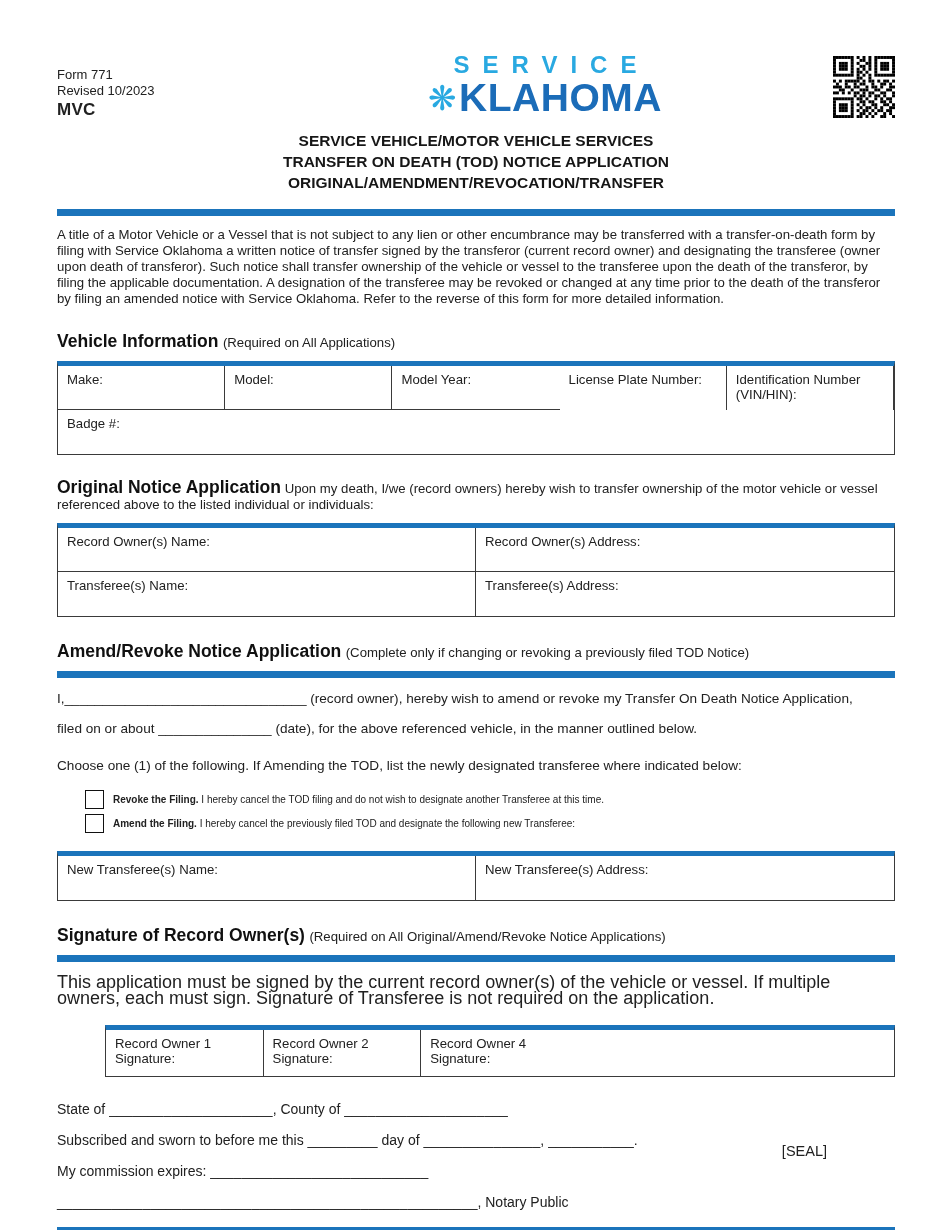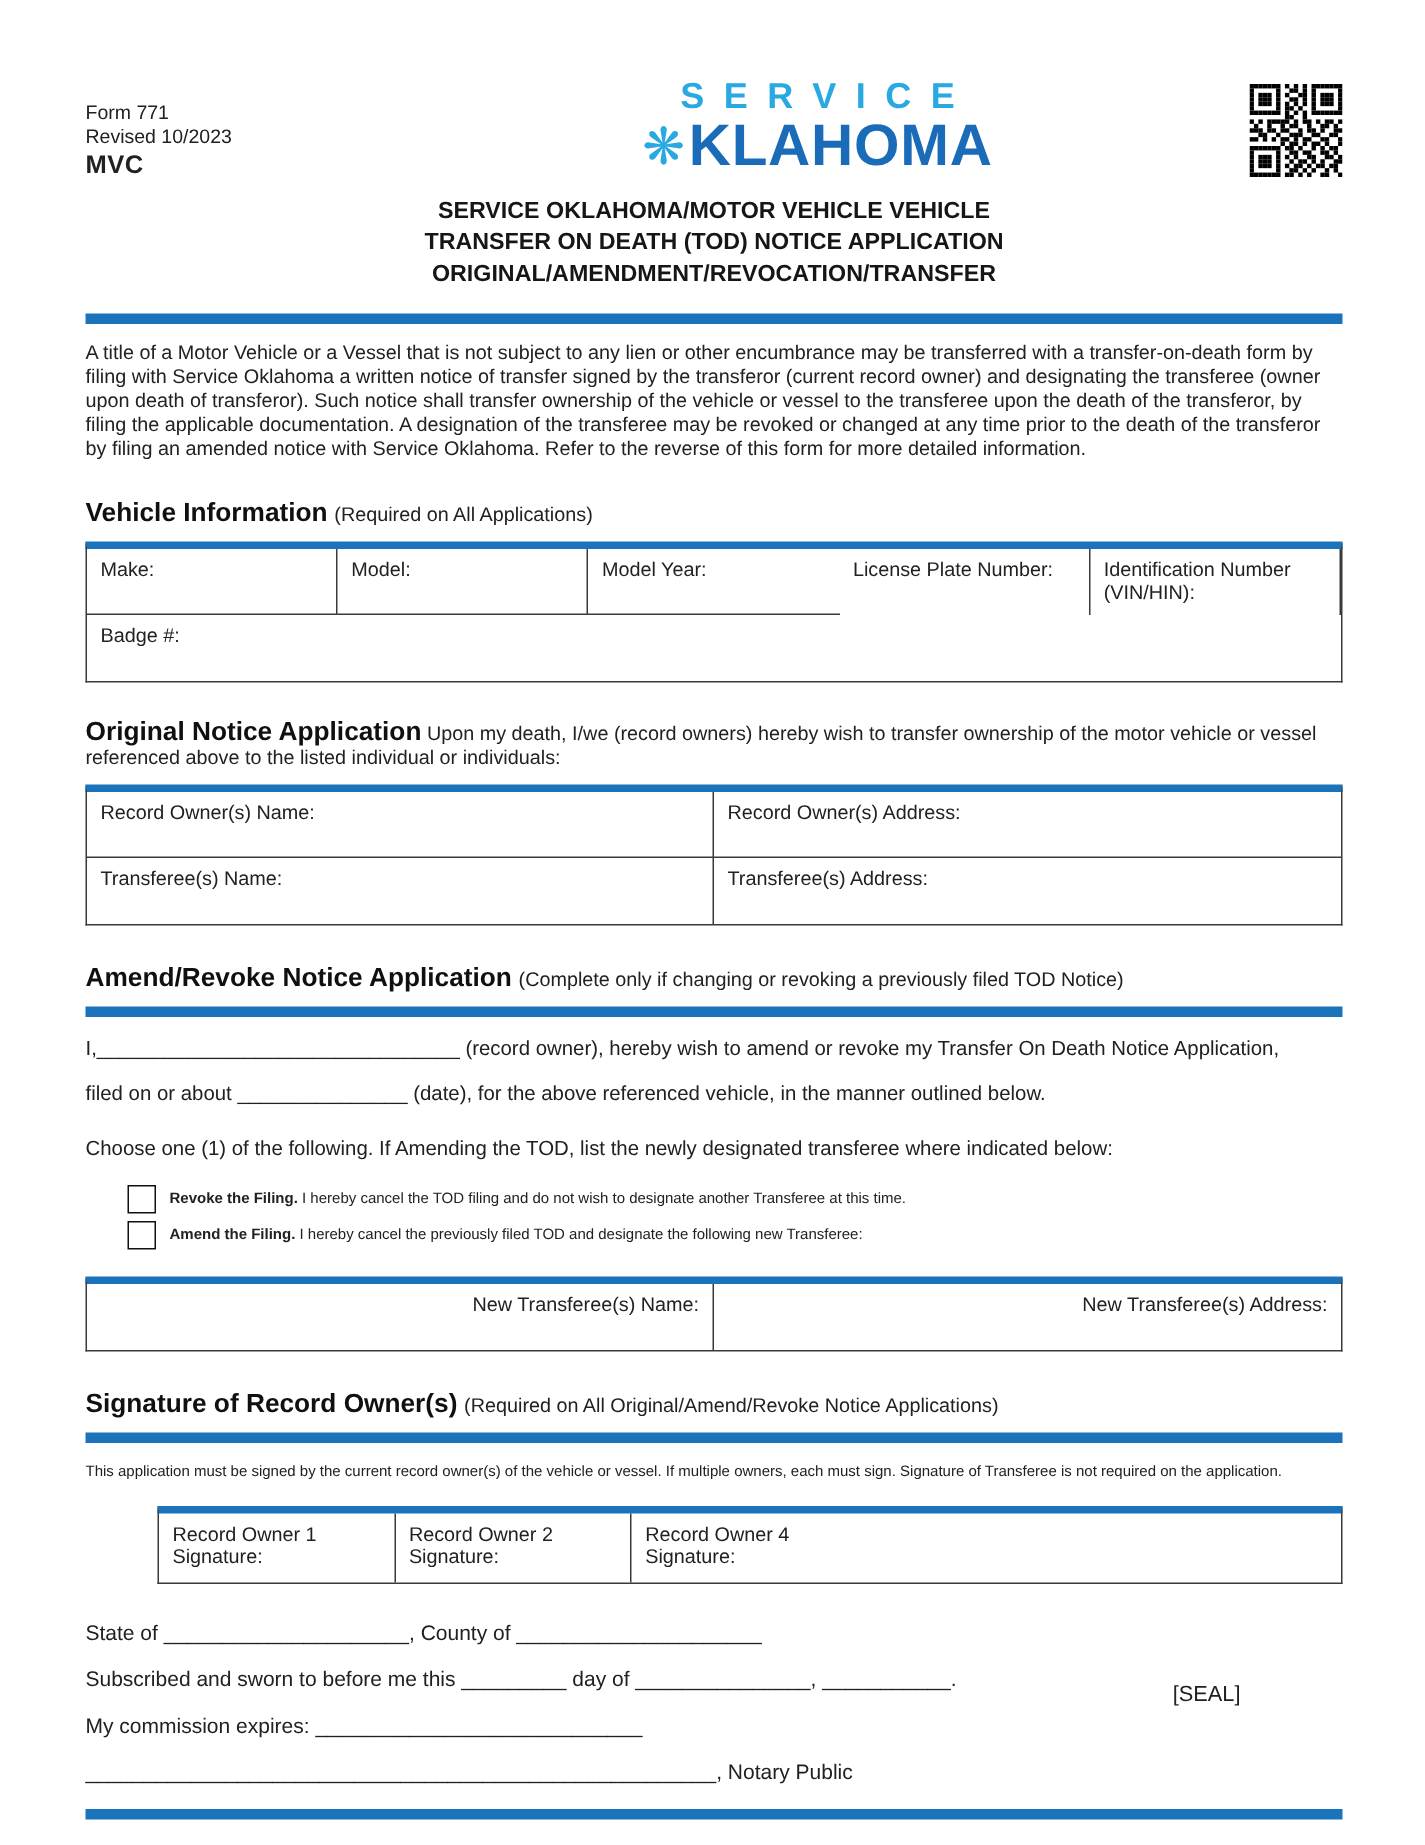--- a/index.html
+++ b/index.html
@@ -48,21 +48,21 @@
 
   .fillline{font-size:13.6px;margin:12px 0 0 0;line-height:18px;}
   .first-fill{}
   .choose{margin-top:19px;}
 
   .opts{margin:15px 0 0 28px;}
   .opt{display:flex;align-items:flex-start;gap:9px;margin-top:5px;font-size:10px;line-height:19px;}
   .chk{width:19px;height:19px;border:1.6px solid #111;background:#fff;flex:none;margin-top:0px;}
   .opt b{font-weight:700;}
 
-  .sig-note{font-size:10px;line-height:16.5px;margin-top:12px;}
+  .sig-note{font-size:18px;line-height:16.5px;margin-top:12px;}
 
   .notary{position:relative;margin-top:24px;font-size:14px;}
   .notary p{margin:0 0 14px 0;line-height:17px;}
   .seal{position:absolute;right:68px;top:42px;font-size:14.5px;}
 
   .footer-bar{margin-top:16px;}
 </style>
 </head>
 <body>
 
@@ -320,21 +320,21 @@
             <rect x="33" y="60" width="3" height="3"></rect>
             <rect x="39" y="60" width="3" height="3"></rect>
             <rect x="48" y="60" width="3" height="3"></rect>
             <rect x="51" y="60" width="3" height="3"></rect>
             <rect x="60" y="60" width="3" height="3"></rect>
           </g>
         </svg></div>
   </div>
 
   <div class="title">
-    <div>SERVICE OKLAHOMA/MOTOR VEHICLE VEHICLE</div>
+    <div>SERVICE VEHICLE/MOTOR VEHICLE SERVICES</div>
     <div>TRANSFER ON DEATH (TOD) NOTICE APPLICATION</div>
     <div>ORIGINAL/AMENDMENT/REVOCATION/TRANSFER</div>
   </div>
 
   <div class="bar bar1"></div>
 
   <p class="intro">A title of a Motor Vehicle or a Vessel that is not subject to any lien or other encumbrance may be transferred with a transfer-on-death form by filing with Service Oklahoma a written notice of transfer signed by the transferor (current record owner) and designating the transferee (owner upon death of transferor). Such notice shall transfer ownership of the vehicle or vessel to the transferee upon the death of the transferor, by filing the applicable documentation. A designation of the transferee may be revoked or changed at any time prior to the death of the transferor by filing an amended notice with Service Oklahoma. Refer to the reverse of this form for more detailed information.</p>
 
   <div class="sec-row">
     <span class="sec-h">Vehicle Information</span>
@@ -374,21 +374,21 @@
     <div class="opt">
       <span class="chk"></span>
       <span><b>Revoke the Filing.</b><span> I hereby cancel the TOD filing and do not wish to designate another Transferee at this time.</span></span>
     </div>
     <div class="opt">
       <span class="chk"></span>
       <span><b>Amend the Filing.</b><span> I hereby cancel the previously filed TOD and designate the following new Transferee:</span></span>
     </div>
   </div>
 
-  <div class="tbl cols-2" style="margin-top:18px;text-align:right;">
+  <div class="tbl cols-2" style="margin-top:18px;">
     <div class="cell r-last"><span>New Transferee(s) Name:</span></div>
     <div class="cell c-last r-last"><span>New Transferee(s) Address:</span></div>
   </div>
 
   <div class="sec-row">
     <span class="sec-h">Signature of Record Owner(s)</span>
     <span class="sec-note">(Required on All Original/Amend/Revoke Notice Applications)</span>
   </div>
   <div class="bar" style="margin-top:9px;"></div>
 

